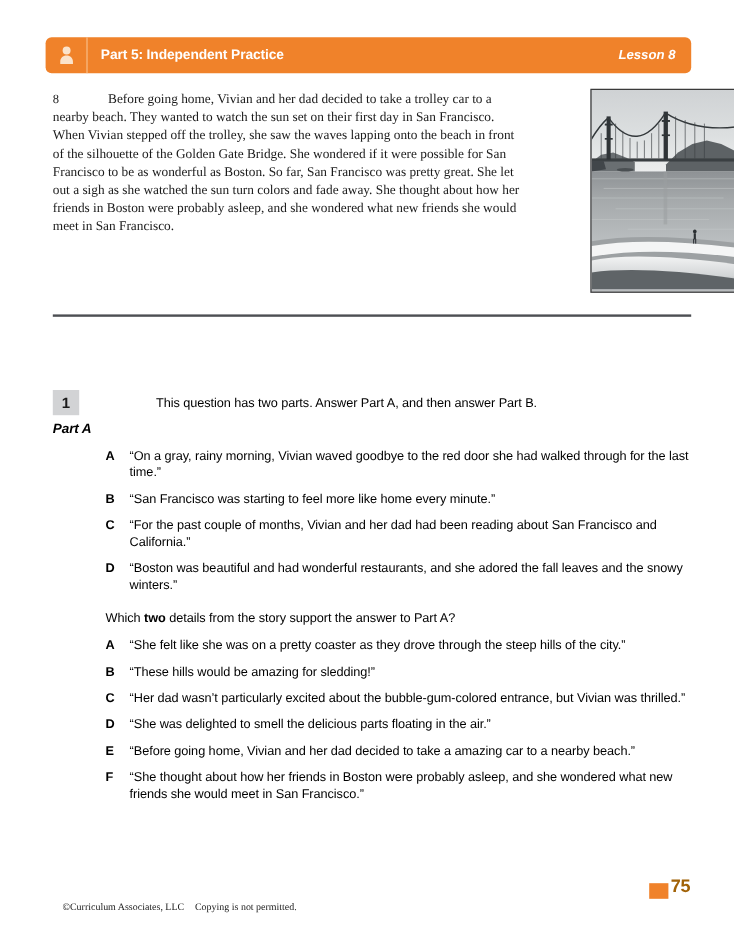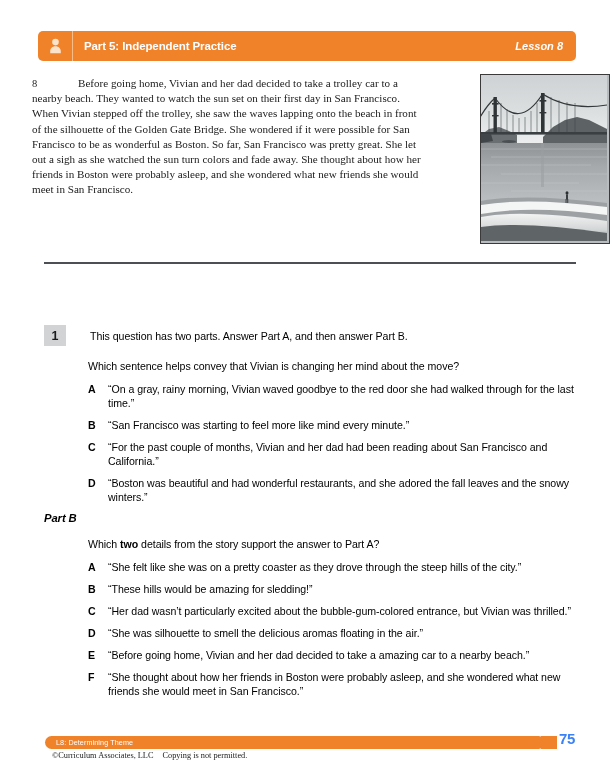--- a/index.html
+++ b/index.html
@@ -62,21 +62,21 @@
     font-weight: bold;
     color: #ffffff;
     padding-right: 13px;
     white-space: nowrap;
     font-style: italic;
   }
 
   
   .passage-wrap {
     position: absolute;
-    left: 32px;
+    left: 44px;
     top: 76px;
     width: 532px;
     text-decoration: underline;
   }
   .passage-text {
     float: left;
     width: 392px;
     font-family: "Liberation Serif", serif;
     font-size: 11.1px;
     line-height: 15.2px;
@@ -146,20 +146,21 @@
     align-items: center;
     justify-content: center;
     flex: none;
   }
   .q-head-text {
     font-size: 10.6px;
     line-height: 14px;
     padding-left: 24px;
     padding-top: 4px;
     letter-spacing: -0.05px;
+    margin-left: 40px;
   }
   .part-label {
     font-size: 11.3px;
     font-weight: bold;
     font-style: italic;
     margin-top: 6px;
     letter-spacing: -0.1px;
   }
   .part-question {
     font-size: 10.6px;
@@ -220,21 +221,21 @@
     width: 16px;
     height: 13px;
     background: #F0822A;
   }
   .footer-page-num {
     position: absolute;
     left: 559px;
     top: 730px;
     font-size: 15px;
     font-weight: bold;
-    color: #3b82f6;
+    color: #a16207;
     letter-spacing: -0.3px;
   }
   .footer-copy {
     position: absolute;
     left: 52px;
     top: 751px;
     font-family: "Liberation Serif", serif;
     font-size: 8.3px;
     color: #1a1a1a;
     white-space: nowrap;
@@ -356,73 +357,69 @@
 
 
   <div class="q-block">
 
     <div class="q-head">
       <div class="q-num-box">1</div>
       <div class="q-head-text">This question has two parts. Answer Part A, and then answer Part B.</div>
     </div>
 
     <div>
-      <div class="part-question">Which sentence helps convey that Vivian is changing her mind about the move?</div>
+      <div class="part-label">Part A</div>
       <div class="choices">
         <div class="choice">
           <div class="choice-letter">A</div>
           <div class="choice-text">“On a gray, rainy morning, Vivian waved goodbye to the red door she had walked through for the last time.”</div>
         </div>
         <div class="choice">
           <div class="choice-letter">B</div>
-          <div class="choice-text">“San Francisco was starting to feel more like mind every minute.”</div>
+          <div class="choice-text">“San Francisco was starting to feel more like home every minute.”</div>
         </div>
         <div class="choice">
           <div class="choice-letter">C</div>
           <div class="choice-text">“For the past couple of months, Vivian and her dad had been reading about San Francisco and California.”</div>
         </div>
         <div class="choice">
           <div class="choice-letter">D</div>
           <div class="choice-text">“Boston was beautiful and had wonderful restaurants, and she adored the fall leaves and the snowy winters.”</div>
         </div>
       </div>
     </div>
 
     <div class="partb-wrap">
-      <div class="part-label">Part B</div>
       <div class="part-question"><span>Which </span><b>two</b><span> details from the story support the answer to Part A?</span></div>
       <div class="choices">
         <div class="choice">
           <div class="choice-letter">A</div>
           <div class="choice-text">“She felt like she was on a pretty coaster as they drove through the steep hills of the city.”</div>
         </div>
         <div class="choice">
           <div class="choice-letter">B</div>
           <div class="choice-text">“These hills would be amazing for sledding!”</div>
         </div>
         <div class="choice">
           <div class="choice-letter">C</div>
           <div class="choice-text">“Her dad wasn’t particularly excited about the bubble-gum-colored entrance, but Vivian was thrilled.”</div>
         </div>
         <div class="choice">
           <div class="choice-letter">D</div>
-          <div class="choice-text">“She was silhouette to smell the delicious aromas floating in the air.”</div>
+          <div class="choice-text">“She was delighted to smell the delicious parts floating in the air.”</div>
         </div>
         <div class="choice">
           <div class="choice-letter">E</div>
           <div class="choice-text">“Before going home, Vivian and her dad decided to take a amazing car to a nearby beach.”</div>
         </div>
         <div class="choice">
           <div class="choice-letter">F</div>
           <div class="choice-text">“She thought about how her friends in Boston were probably asleep, and she wondered what new friends she would meet in San Francisco.”</div>
         </div>
       </div>
     </div>
   </div>
 
-  <div class="footer-bar">
-    <div class="footer-bar-text">L8: Determining Theme</div>
-  </div>
   <div class="footer-page-swatch"></div>
   <div class="footer-page-num">75</div>
   <div class="footer-copy"><span>©Curriculum Associates, LLC</span><span class="gap"></span><span>Copying is not permitted.</span></div>
 
 </div>
 
 </body></html>

